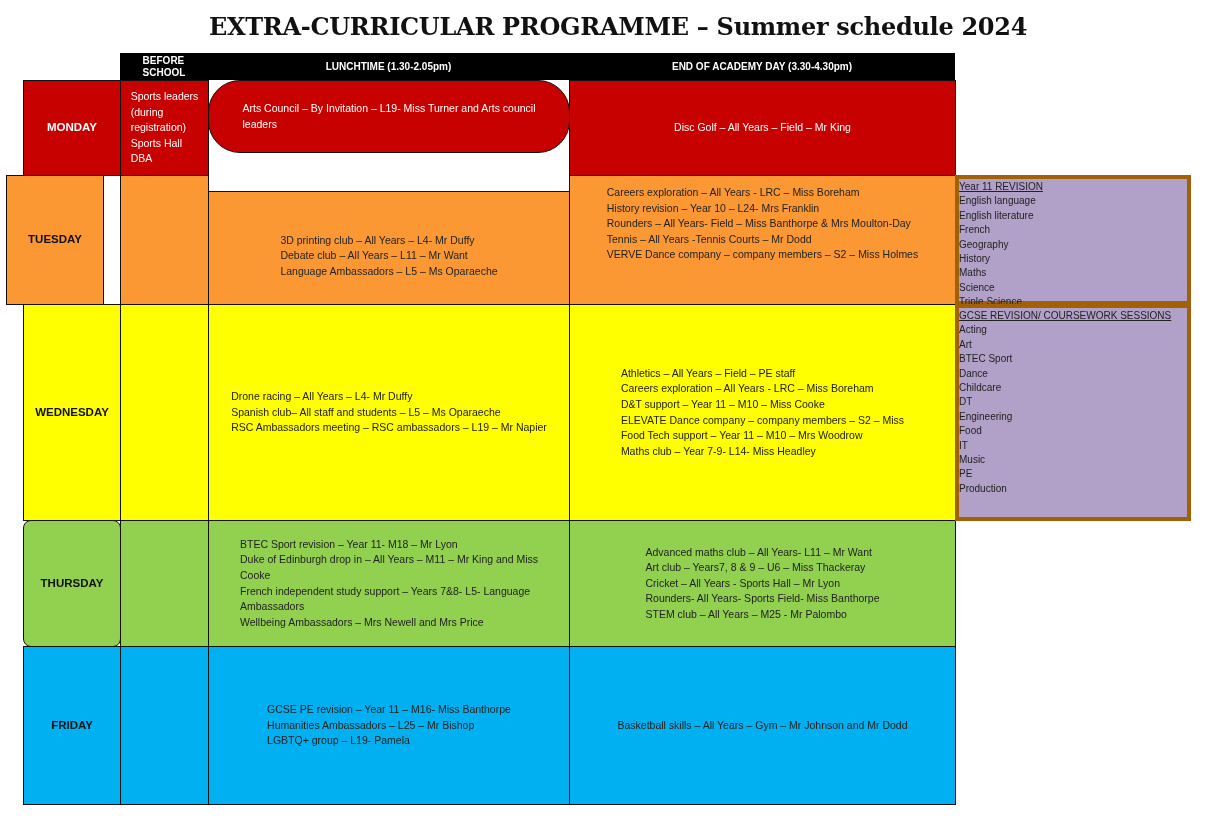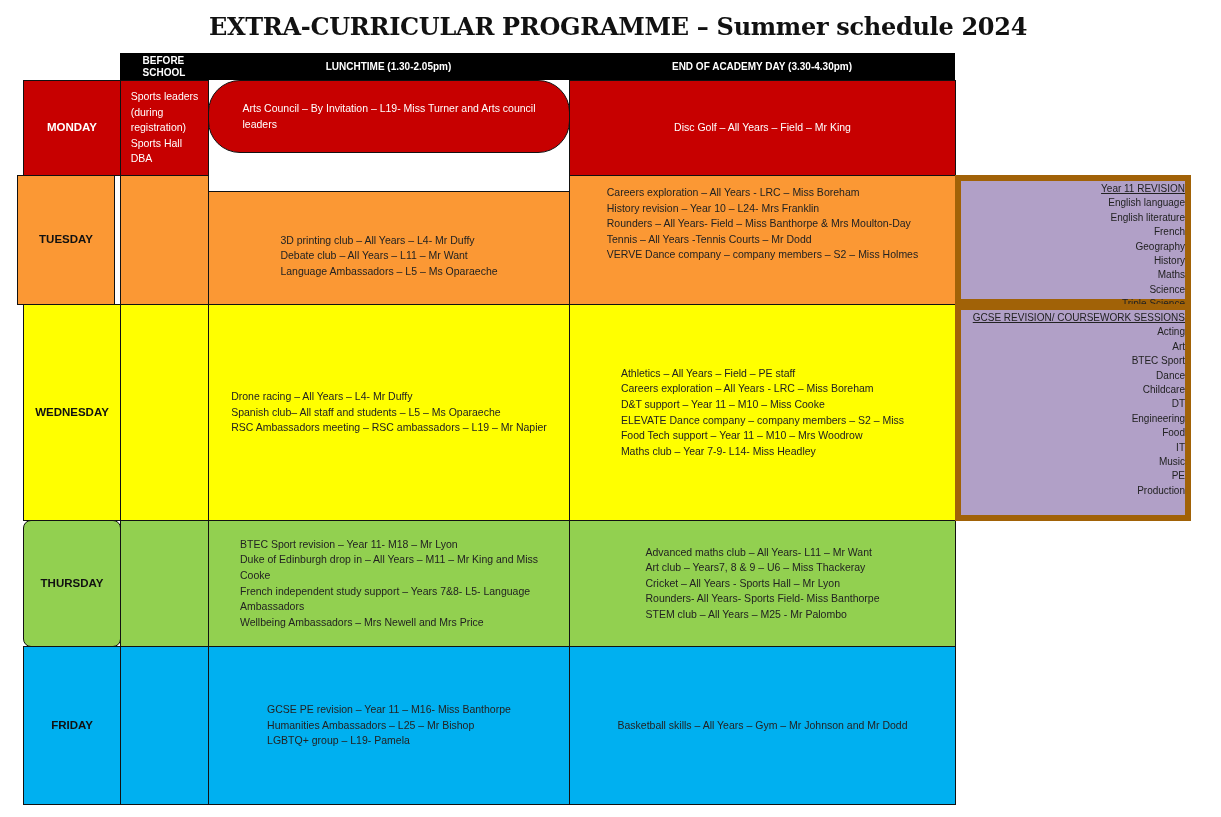--- a/index.html
+++ b/index.html
@@ -22,22 +22,22 @@
   .day { font-weight: bold; font-size: 11.5px; color: #111; }
   .red { background: #c70000; color: #fff; }
   .red.day { color: #fff; }
   .orange { background: #fb9834; }
   .yellow { background: #ffff00; }
   .green { background: #92d050; }
   .blue { background: #00b0f0; }
   .lines { display: flex; flex-direction: column; align-items: flex-start; }
   .lines span { display: block; }
   .panel {
-    position: absolute; box-sizing: border-box; background: #b1a0c7; border: 6px solid #a16207;
-    font-size: 10px; line-height: 14.4px; color: #222; text-align: right; padding-top: 1px;
+    position: absolute; box-sizing: border-box; background: #b1a0c7; border: 4px solid #a16207;
+    font-size: 10px; line-height: 14.4px; color: #222; text-align: left; padding-top: 1px;
   }
   .panel .ph { text-decoration: underline; }
 </style>
 </head>
 <body>
 
 <div class="title">EXTRA-CURRICULAR PROGRAMME – Summer schedule 2024</div>
 
 <div class="hdr" style="left:120px;width:88px;">
   <div class="lines">
@@ -63,21 +63,21 @@
     <span>Arts Council – By Invitation – L19- Miss Turner and Arts council</span>
     <span>leaders</span>
   </div>
 </div>
 <div class="cell red" style="left:569px;top:80px;width:387px;height:96px;">
   <div class="lines">
     <span>Disc Golf – All Years – Field – Mr King</span>
   </div>
 </div>
 
-<div class="cell orange day" style="left:17px;top:175px;width:98px;height:130px;">TUESDAY</div>
+<div class="cell orange day" style="left:6px;top:175px;width:98px;height:130px;">TUESDAY</div>
 <div class="cell orange" style="left:120px;top:175px;width:89px;height:130px;"></div>
 <div class="cell orange" style="left:208px;top:191px;width:362px;height:130px;">
   <div class="lines">
     <span>3D printing club – All Years – L4- Mr Duffy</span>
     <span>Debate club – All Years – L11 – Mr Want</span>
     <span>Language Ambassadors – L5 – Ms Oparaeche</span>
   </div>
 </div>
 <div class="cell orange" style="left:569px;top:175px;width:387px;height:130px;align-items:flex-start;padding-top:9px;">
   <div class="lines">

